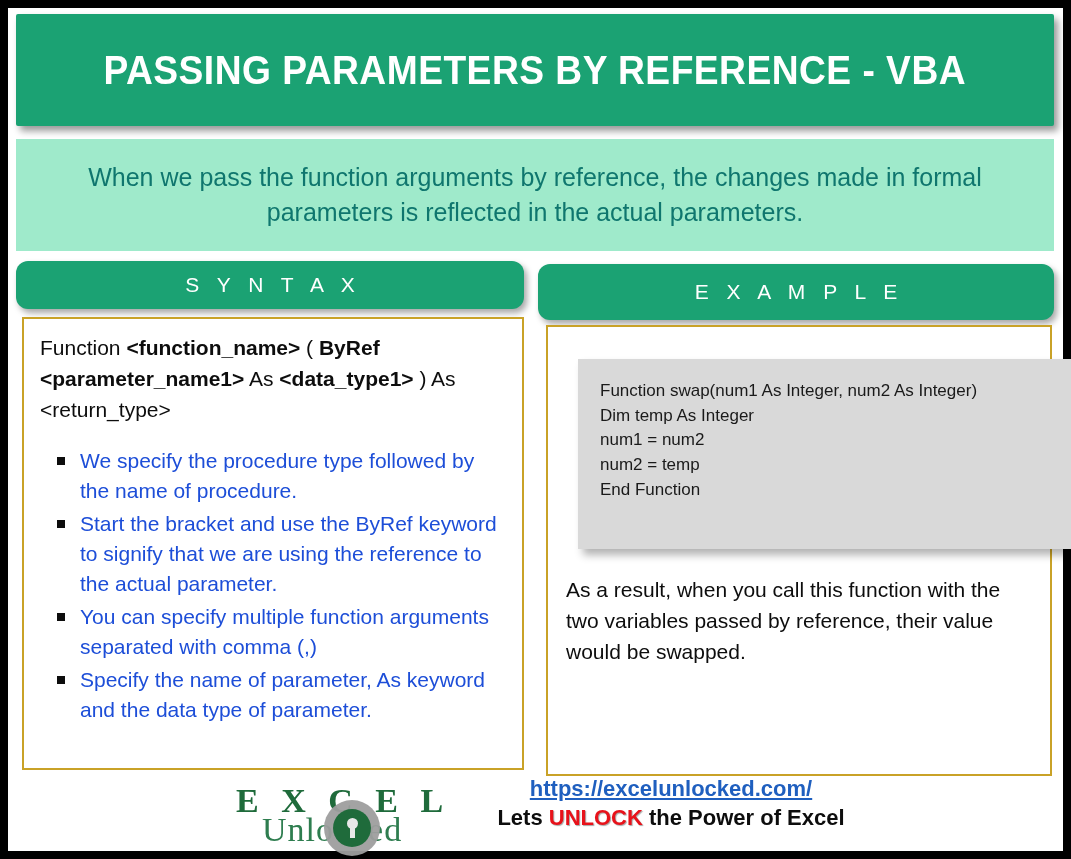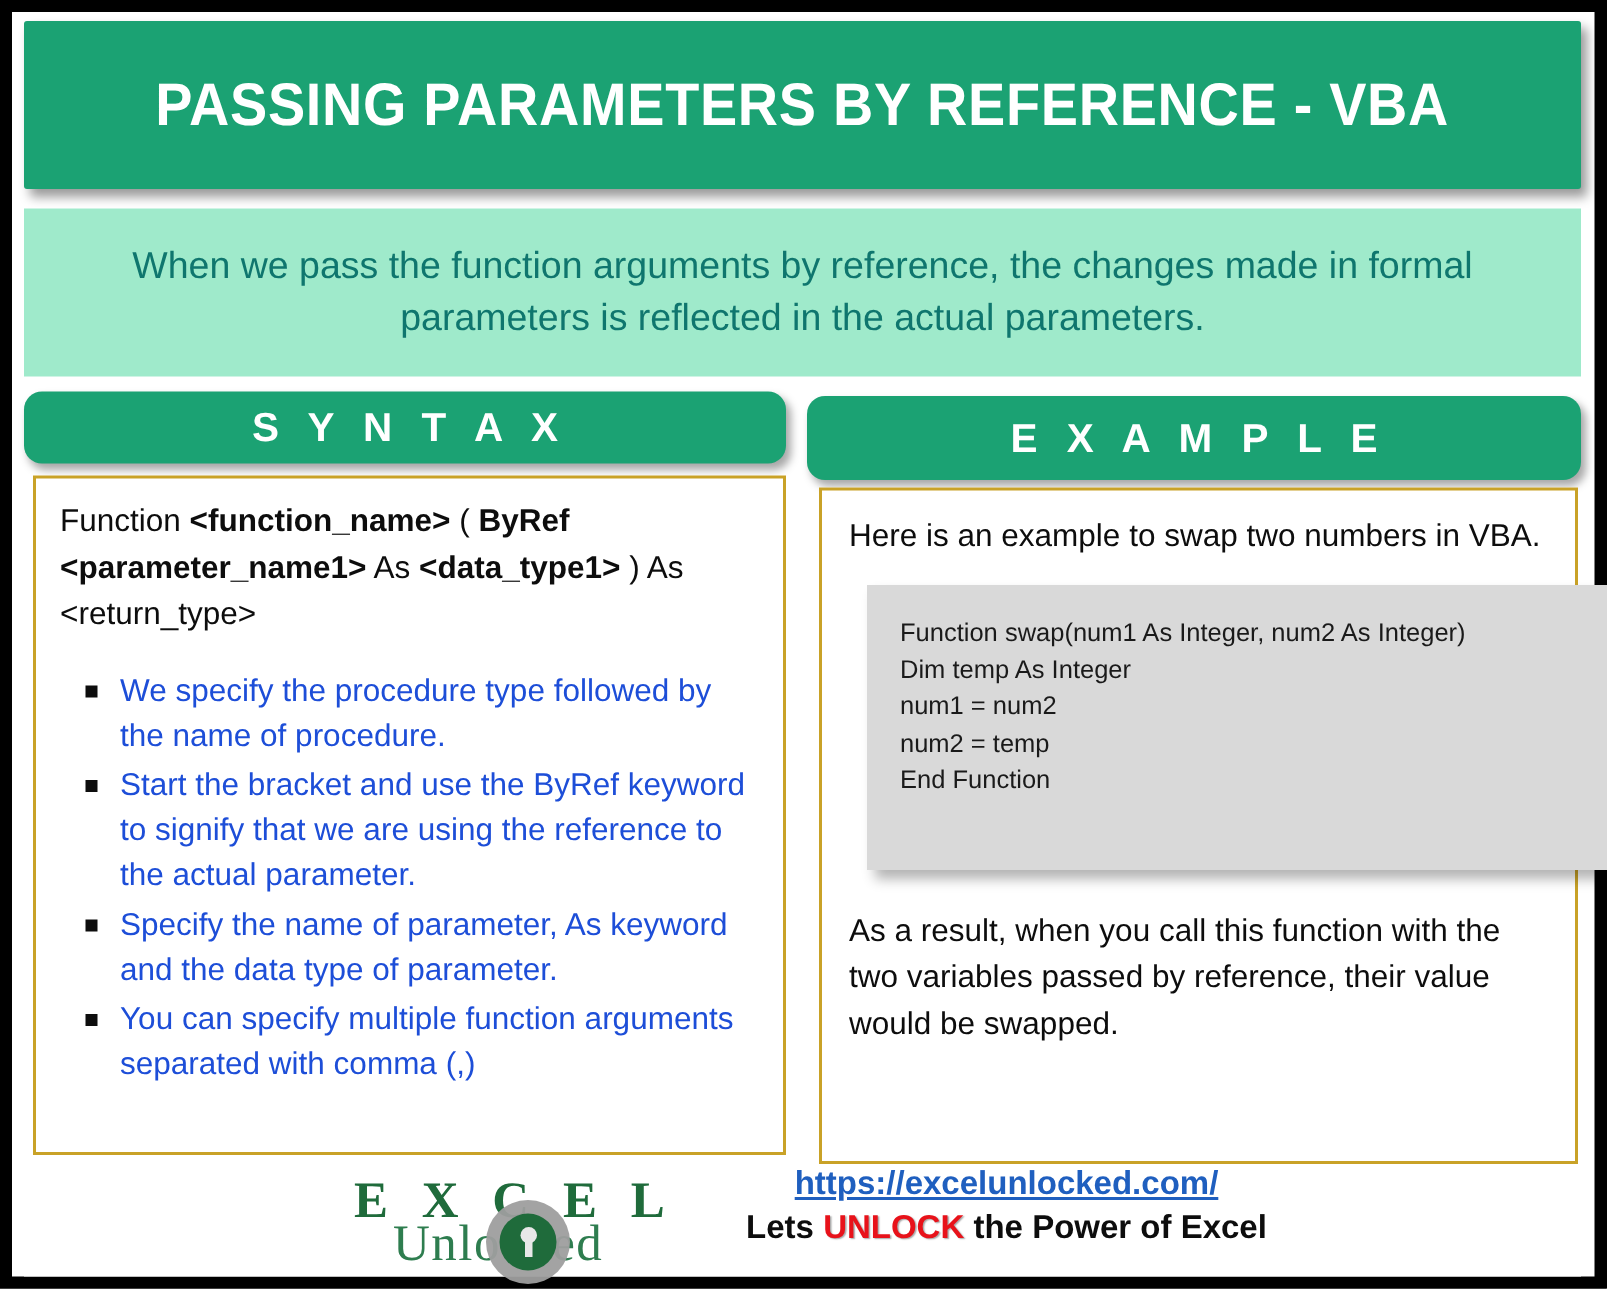--- a/index.html
+++ b/index.html
@@ -70,22 +70,22 @@
     position: absolute;
     background: #1BA273;
     border-radius: 12px;
     box-shadow: 3px 4px 6px rgba(0,0,0,0.35);
     display: flex;
     align-items: center;
     justify-content: center;
   }
   .col-header span {
     color: #ffffff;
-    font-size: 27px;
-    font-weight: bold;
+    font-size: 21px;
+    font-weight: normal;
     letter-spacing: 6px;
     text-indent: 6px;
   }
   #syntax-header { left: 8px;   top: 253px; width: 508px; height: 48px; }
   #example-header{ left: 530px; top: 256px; width: 516px; height: 56px; }
 
   
   .panel {
     position: absolute;
     background: #ffffff;
@@ -251,27 +251,26 @@
   <div class="col-header" id="example-header">
     <span>E X A M P L E</span>
   </div>
 
   <div class="panel" id="syntax-panel">
     <div class="syntax-line"><span>Function </span><b>&lt;function_name&gt;</b><span> ( </span><b>ByRef &lt;parameter_name1&gt;</b><span> As </span><b>&lt;data_type1&gt;</b><span> ) As &lt;return_type&gt;</span></div>
 
     <ul class="bullets">
       <li>We specify the procedure type followed by the name of procedure.</li>
       <li>Start the bracket and use the ByRef keyword to signify that we are using the reference to the actual parameter.</li>
+      <li>You can specify multiple function arguments separated with comma (,)</li>
       <li>Specify the name of parameter, As keyword and the data type of parameter.</li>
-      <li>You can specify multiple function arguments separated with comma (,)</li>
     </ul>
   </div>
 
   <div class="panel" id="example-panel">
-    <div class="example-para">Here is an example to swap two numbers in VBA.</div>
 
     <div class="code-block">
       <div class="code-line">Function swap(num1 As Integer, num2 As Integer)</div>
       <div class="code-line">Dim temp As Integer</div>
       <div class="code-line">num1 = num2</div>
       <div class="code-line">num2 = temp</div>
       <div class="code-line">End Function</div>
     </div>
 
     <div class="example-para closing">As a result, when you call this function with the two variables passed by reference, their value would be swapped.</div>

